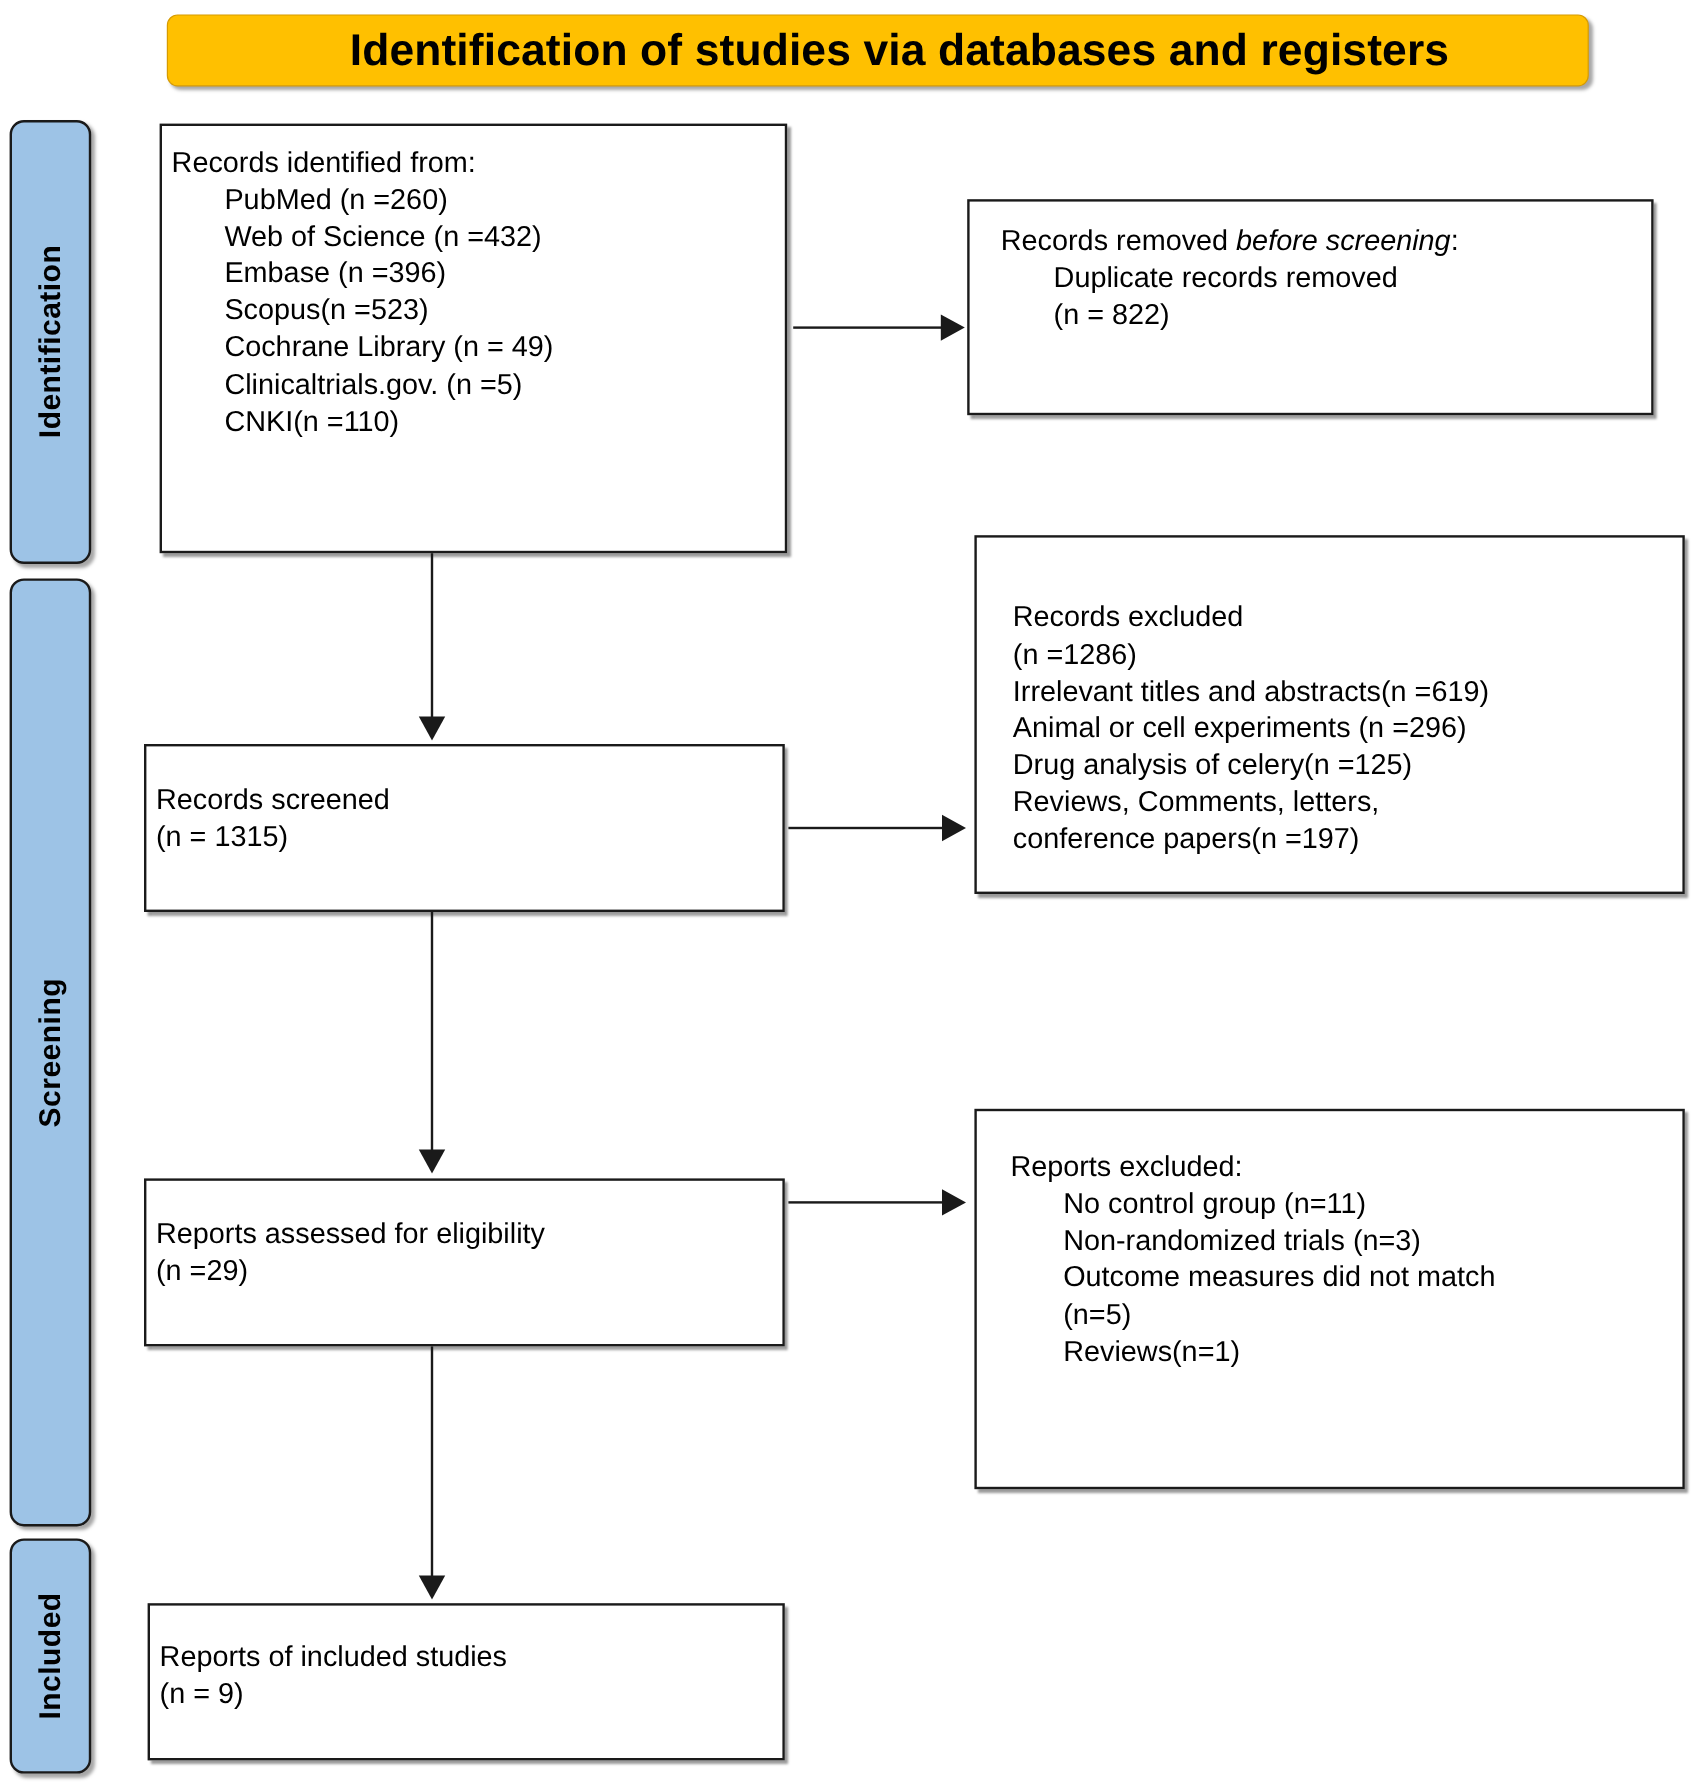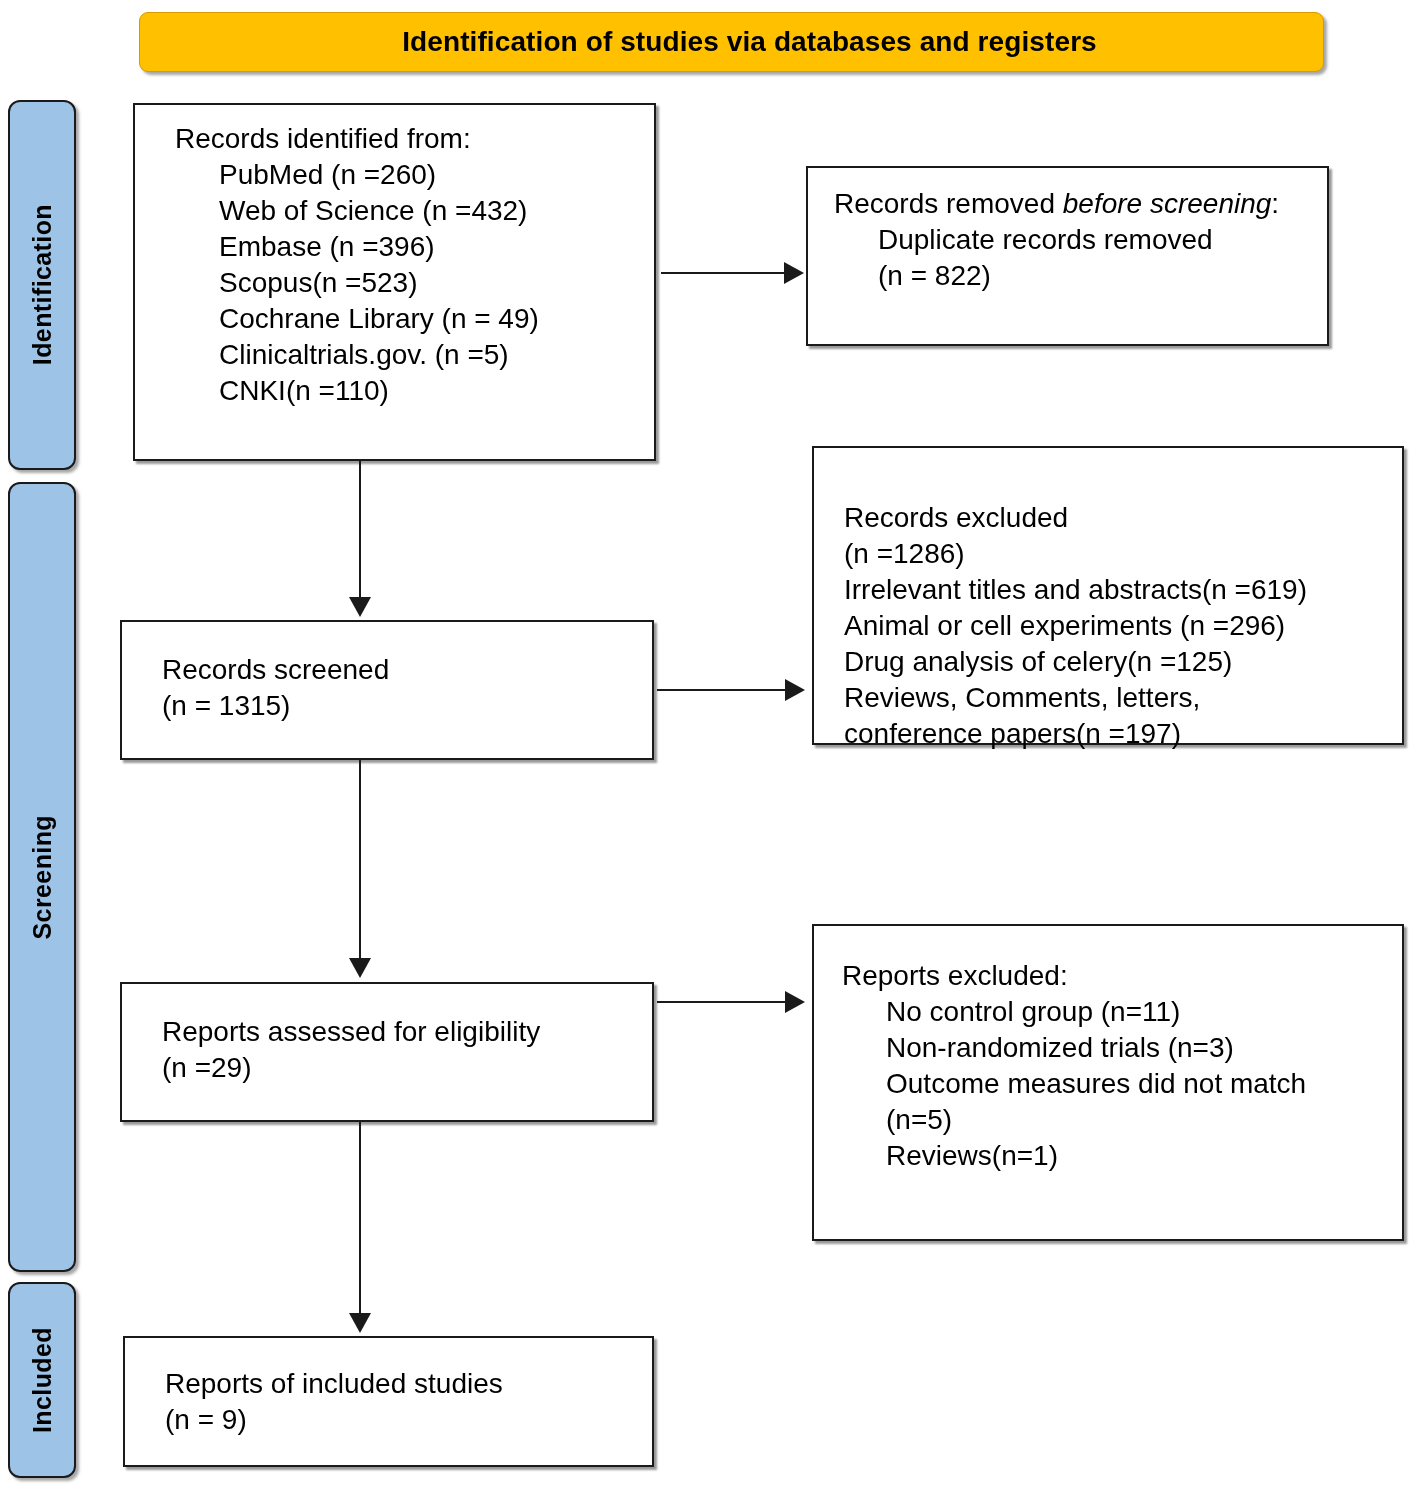--- a/index.html
+++ b/index.html
@@ -29,21 +29,21 @@
     background: #FFC000;
     border: 1px solid #d79b00;
     border-radius: 9px;
     box-shadow: 3px 3px 3px rgba(0,0,0,0.35);
     display: flex;
     align-items: center;
     justify-content: center;
     box-sizing: border-box;
   }
   .banner-text {
-    font-size: 28px;
+    font-size: 37px;
     font-weight: bold;
     color: #000;
     letter-spacing: 0.1px;
     white-space: nowrap;
     margin-left: 36px;
   }
 
   
   .phase {
     position: absolute;
@@ -73,33 +73,33 @@
 
   
   .box {
     position: absolute;
     background: #ffffff;
     border: 2px solid #1a1a1a;
     box-sizing: border-box;
     box-shadow: 3px 3px 2px rgba(0,0,0,0.40);
   }
   .box-inner {
-    padding: 16px 18px 10px 40px;
-    font-size: 28px;
+    padding: 16px 18px 10px 8px;
+    font-size: 24px;
     line-height: 1.285;
     color: #000;
   }
   .box-inner .ln { white-space: nowrap; }
   .box-inner .ln.wrap { white-space: normal; }
   .indent { padding-left: 44px; }
   .ital { font-style: italic; }
 
   
   #box-identified      { left: 133px;  top: 103px;  width: 523px; height: 358px; }
-  #box-removed         { left: 806px;  top: 166px;  width: 523px; height: 180px; }
+  #box-removed         { left: 806px;  top: 166px;  width: 572px; height: 180px; }
   #box-screened        { left: 120px;  top: 620px;  width: 534px; height: 140px; }
   #box-records-excl    { left: 812px;  top: 446px;  width: 592px; height: 299px; }
   #box-eligibility     { left: 120px;  top: 982px;  width: 534px; height: 140px; }
   #box-reports-excl    { left: 812px;  top: 924px;  width: 592px; height: 317px; }
   #box-included        { left: 123px;  top: 1336px; width: 531px; height: 131px; }
 
   #box-records-excl .box-inner { padding-top: 52px; padding-left: 30px; }
   #box-reports-excl .box-inner { padding-top: 32px; padding-left: 28px; }
   #box-removed .box-inner      { padding-top: 18px; padding-left: 26px; }
   #box-screened .box-inner     { padding-top: 30px; }

